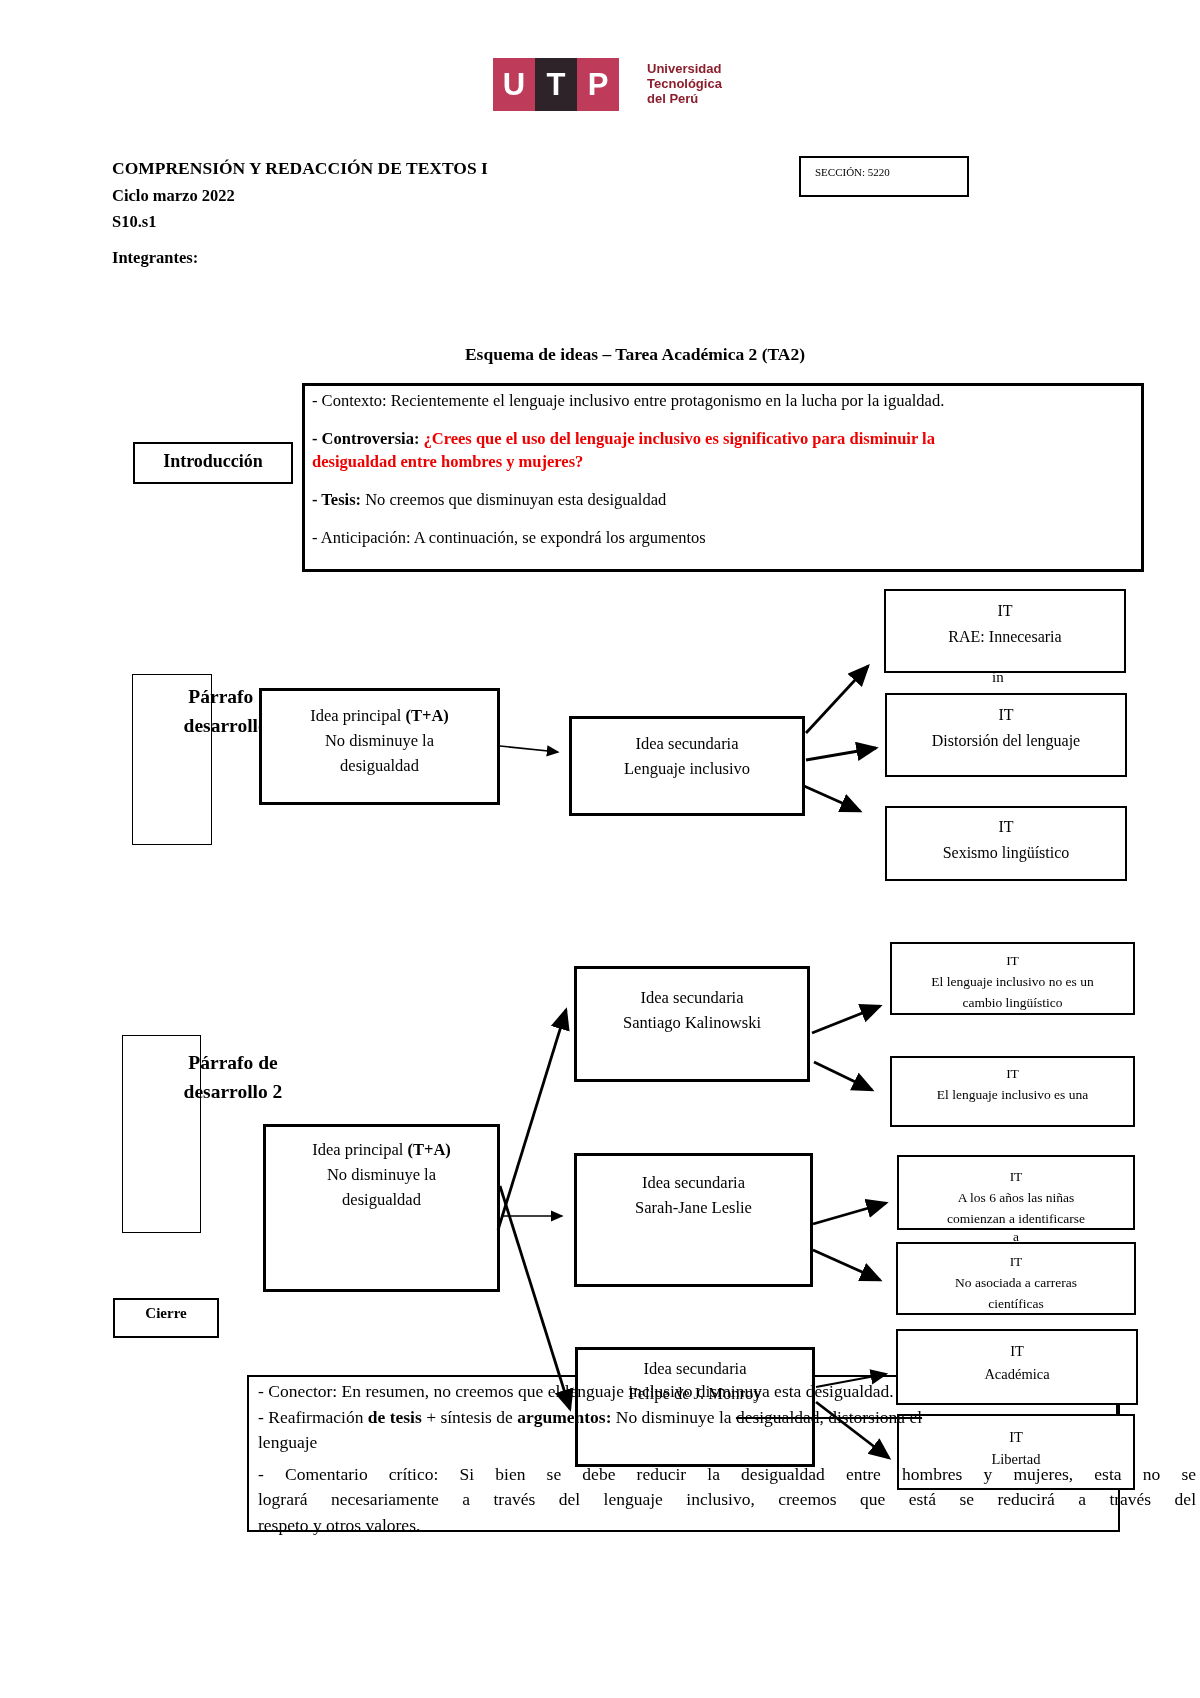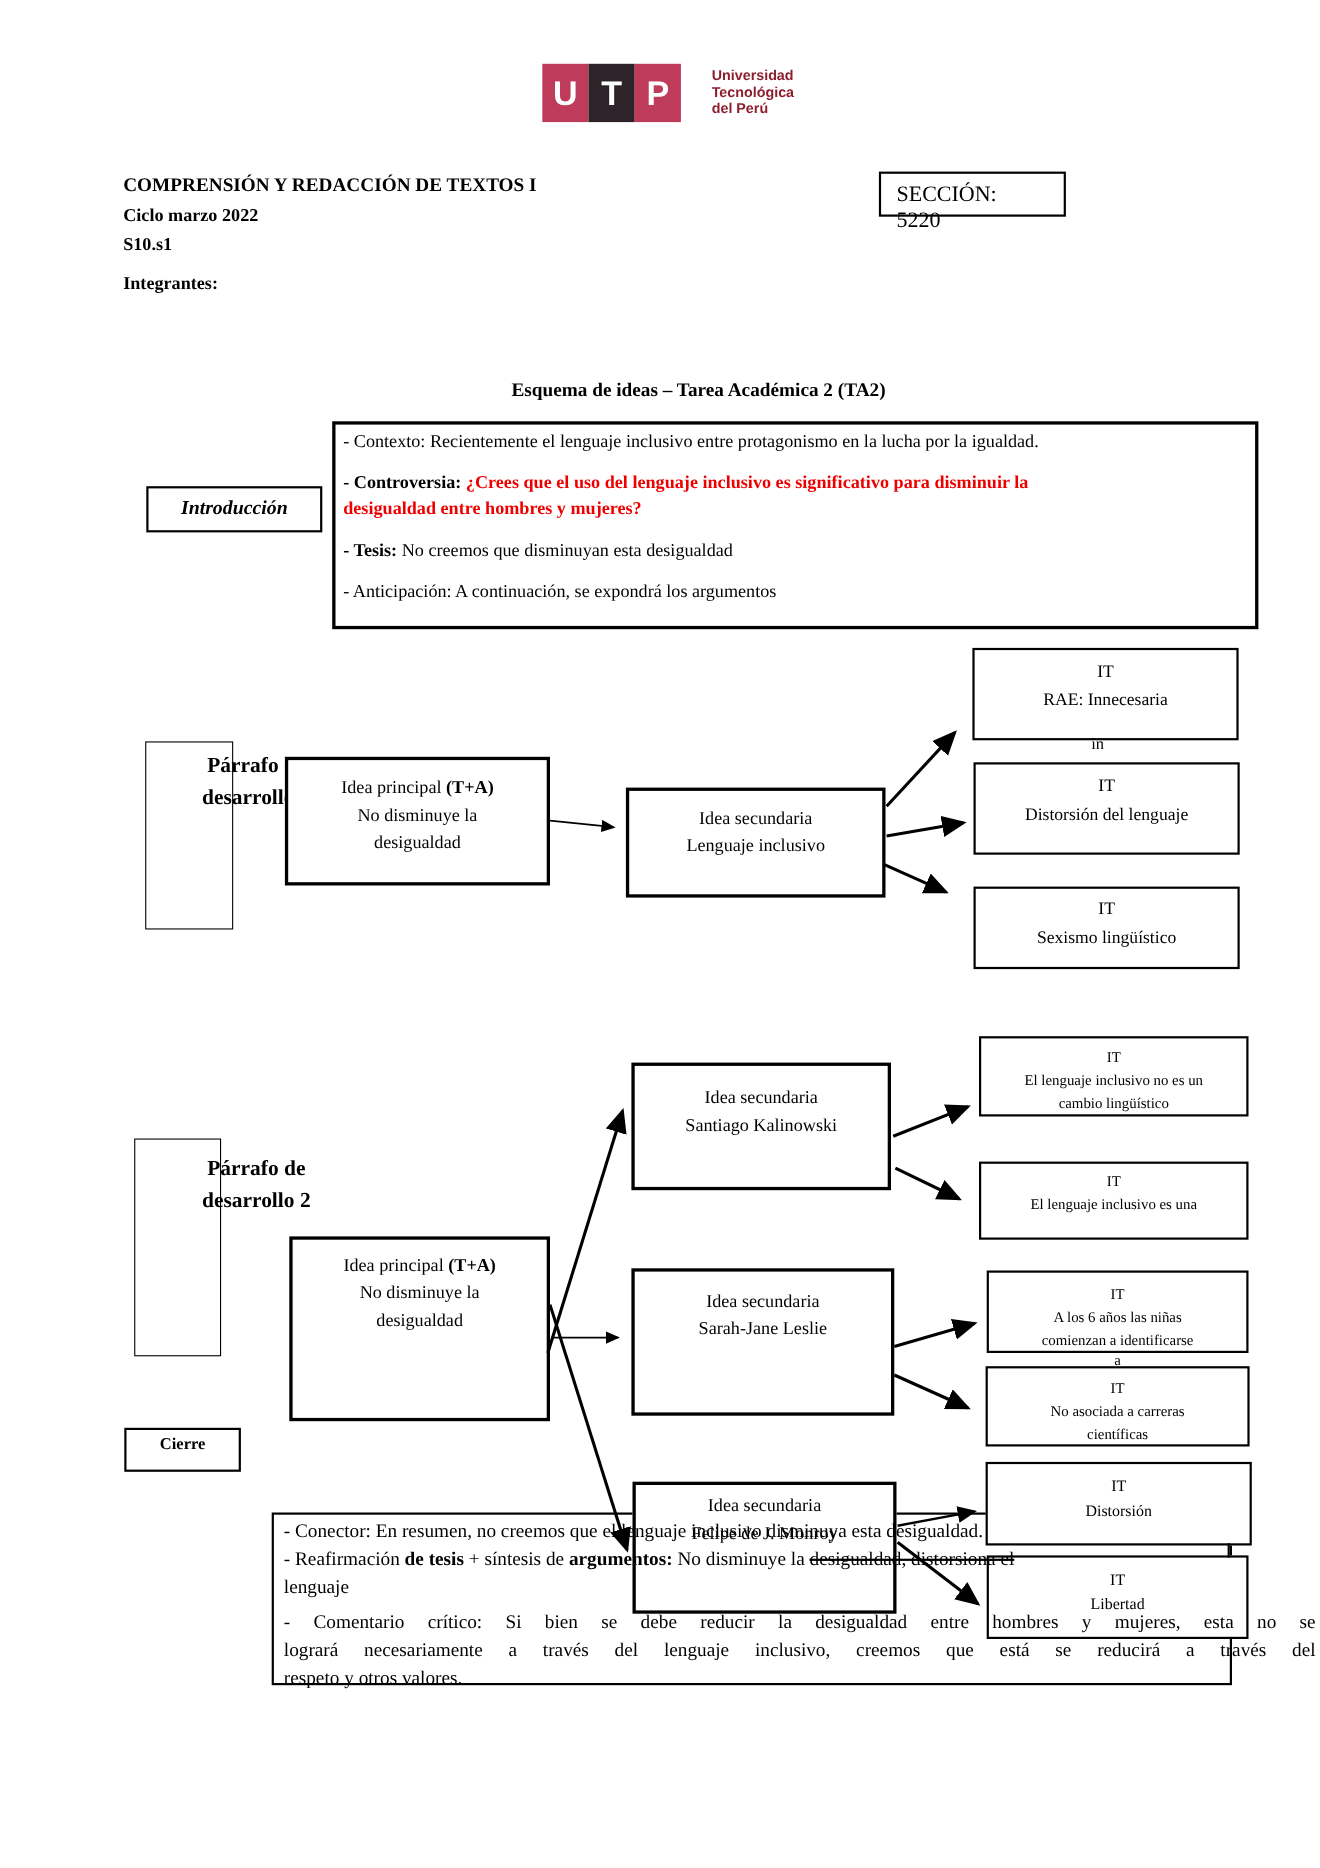--- a/index.html
+++ b/index.html
@@ -35,33 +35,33 @@
     <div>Tecnológica</div>
     <div>del Perú</div>
   </div>
 
   <div class="abs lbl" style="left:112px;top:158px;font-size:17.5px;text-align:center;">COMPRENSIÓN Y REDACCIÓN DE TEXTOS I</div>
   <div class="abs lbl" style="left:112px;top:186px;font-size:16.5px;">Ciclo marzo 2022</div>
   <div class="abs lbl" style="left:112px;top:212px;font-size:16.5px;">S10.s1</div>
   <div class="abs lbl" style="left:112px;top:248px;font-size:16.5px;">Integrantes:</div>
 
   <div class="box" style="left:799px;top:156px;width:170px;height:41px;">
-    <div class="seriftxt" style="margin:8px 16px 0 14px;font-size:20px;">SECCIÓN: 5220</div>
+    <div class="seriftxt" style="margin:8px 16px 0 14px;font-size:11px;">SECCIÓN: 5220</div>
   </div>
 
   <div class="abs lbl" style="left:0;top:344px;width:1270px;text-align:center;font-size:17.5px;">Esquema de ideas – Tarea Académica 2 (TA2)</div>
 
   <div class="box thick" style="left:302px;top:383px;width:842px;height:189px;"></div>
   <div class="txtlayer seriftxt" style="left:312px;top:389px;width:824px;font-size:16.5px;line-height:23px;">
     <div><span>- Contexto: Recientemente el lenguaje inclusivo entre protagonismo en la lucha por la igualdad.</span></div>
     <div style="margin-top:15px;"><span class="b">- Controversia: </span><span class="red">¿Crees que el uso del lenguaje inclusivo es significativo para disminuir la</span><br><span class="red">desigualdad entre hombres y mujeres?</span></div>
     <div style="margin-top:15px;"><span class="b">- Tesis: </span><span>No creemos que disminuyan esta desigualdad</span></div>
     <div style="margin-top:15px;"><span>- Anticipación: A continuación, se expondrá los argumentos</span></div>
   </div>
-  <div class="box" style="left:133px;top:442px;width:160px;height:42px;font-style:italic;">
+  <div class="box" style="left:133px;top:442px;width:160px;height:42px;">
     <div class="lbl" style="text-align:center;font-size:18px;margin-top:7px;">Introducción</div>
   </div>
 
   <div class="box thin" style="left:132px;top:674px;width:80px;height:171px;"></div>
   <div class="abs lbl" style="left:158px;top:682px;width:150px;text-align:center;font-size:19.5px;line-height:29px;">
     <div>Párrafo de</div>
     <div>desarrollo 1</div>
   </div>
 
   <div class="box thick node" style="left:259px;top:688px;width:241px;height:117px;font-size:16.5px;line-height:25px;padding-top:12px;">
@@ -132,21 +132,21 @@
   </div>
 
   <div class="box" style="left:247px;top:1375px;width:873px;height:157px;border-width:2.5px;"></div>
 
   <div class="box thick node" style="left:575px;top:1347px;width:240px;height:120px;font-size:16.5px;line-height:25px;padding-top:6px;">
     <div>Idea secundaria</div>
     <div>Felipe de J. Monroy</div>
   </div>
   <div class="box node" style="left:896px;top:1329px;width:242px;height:76px;font-size:14.5px;line-height:23px;padding-top:9px;border-width:2.5px;">
     <div>IT</div>
-    <div>Distorsión</div>
+    <div>Académica</div>
   </div>
   <div class="box node" style="left:897px;top:1414px;width:238px;height:76px;font-size:14.5px;line-height:22px;padding-top:10px;border-width:2.5px;">
     <div>IT</div>
     <div>Libertad</div>
   </div>
 
   <div class="box" style="left:113px;top:1298px;width:106px;height:40px;border-width:2.5px;">
     <div class="lbl" style="text-align:center;font-size:15px;margin-top:5px;">Cierre</div>
   </div>
 

